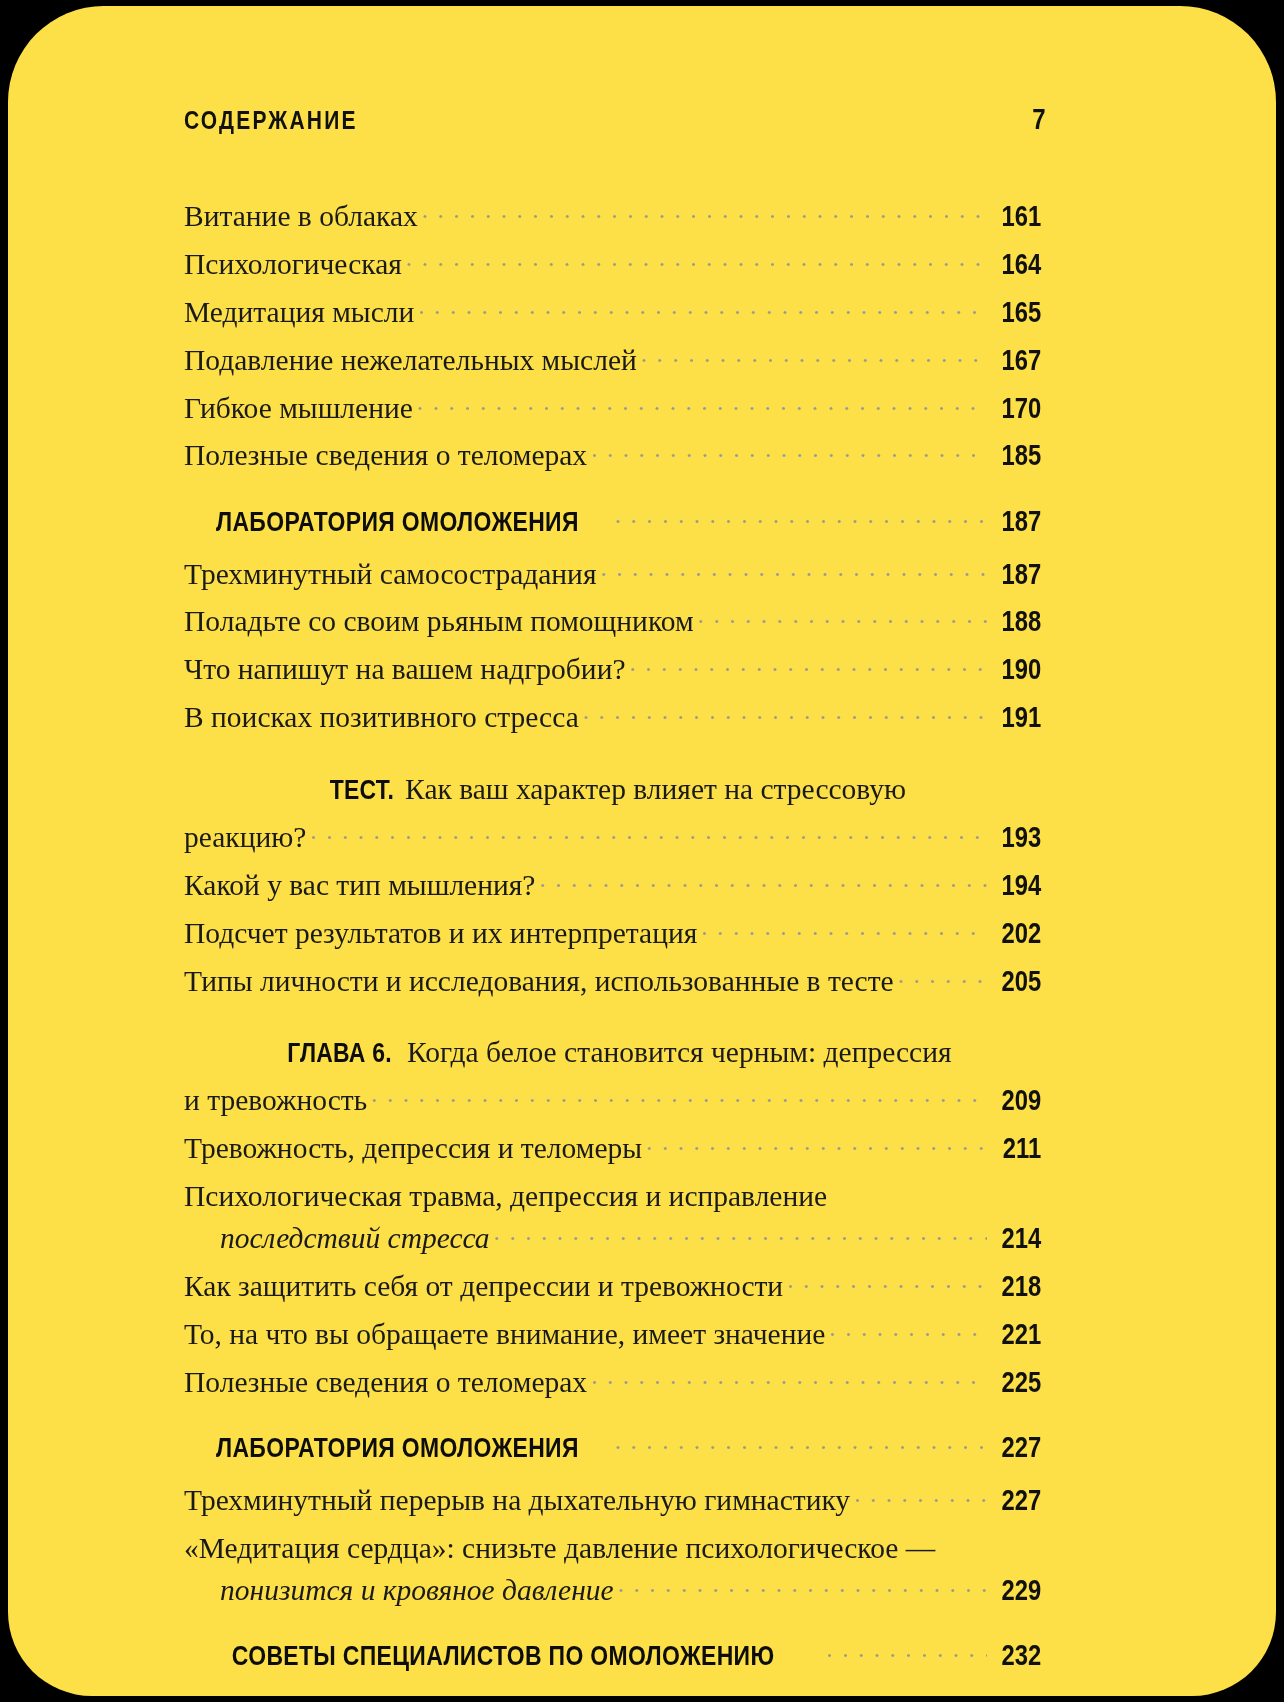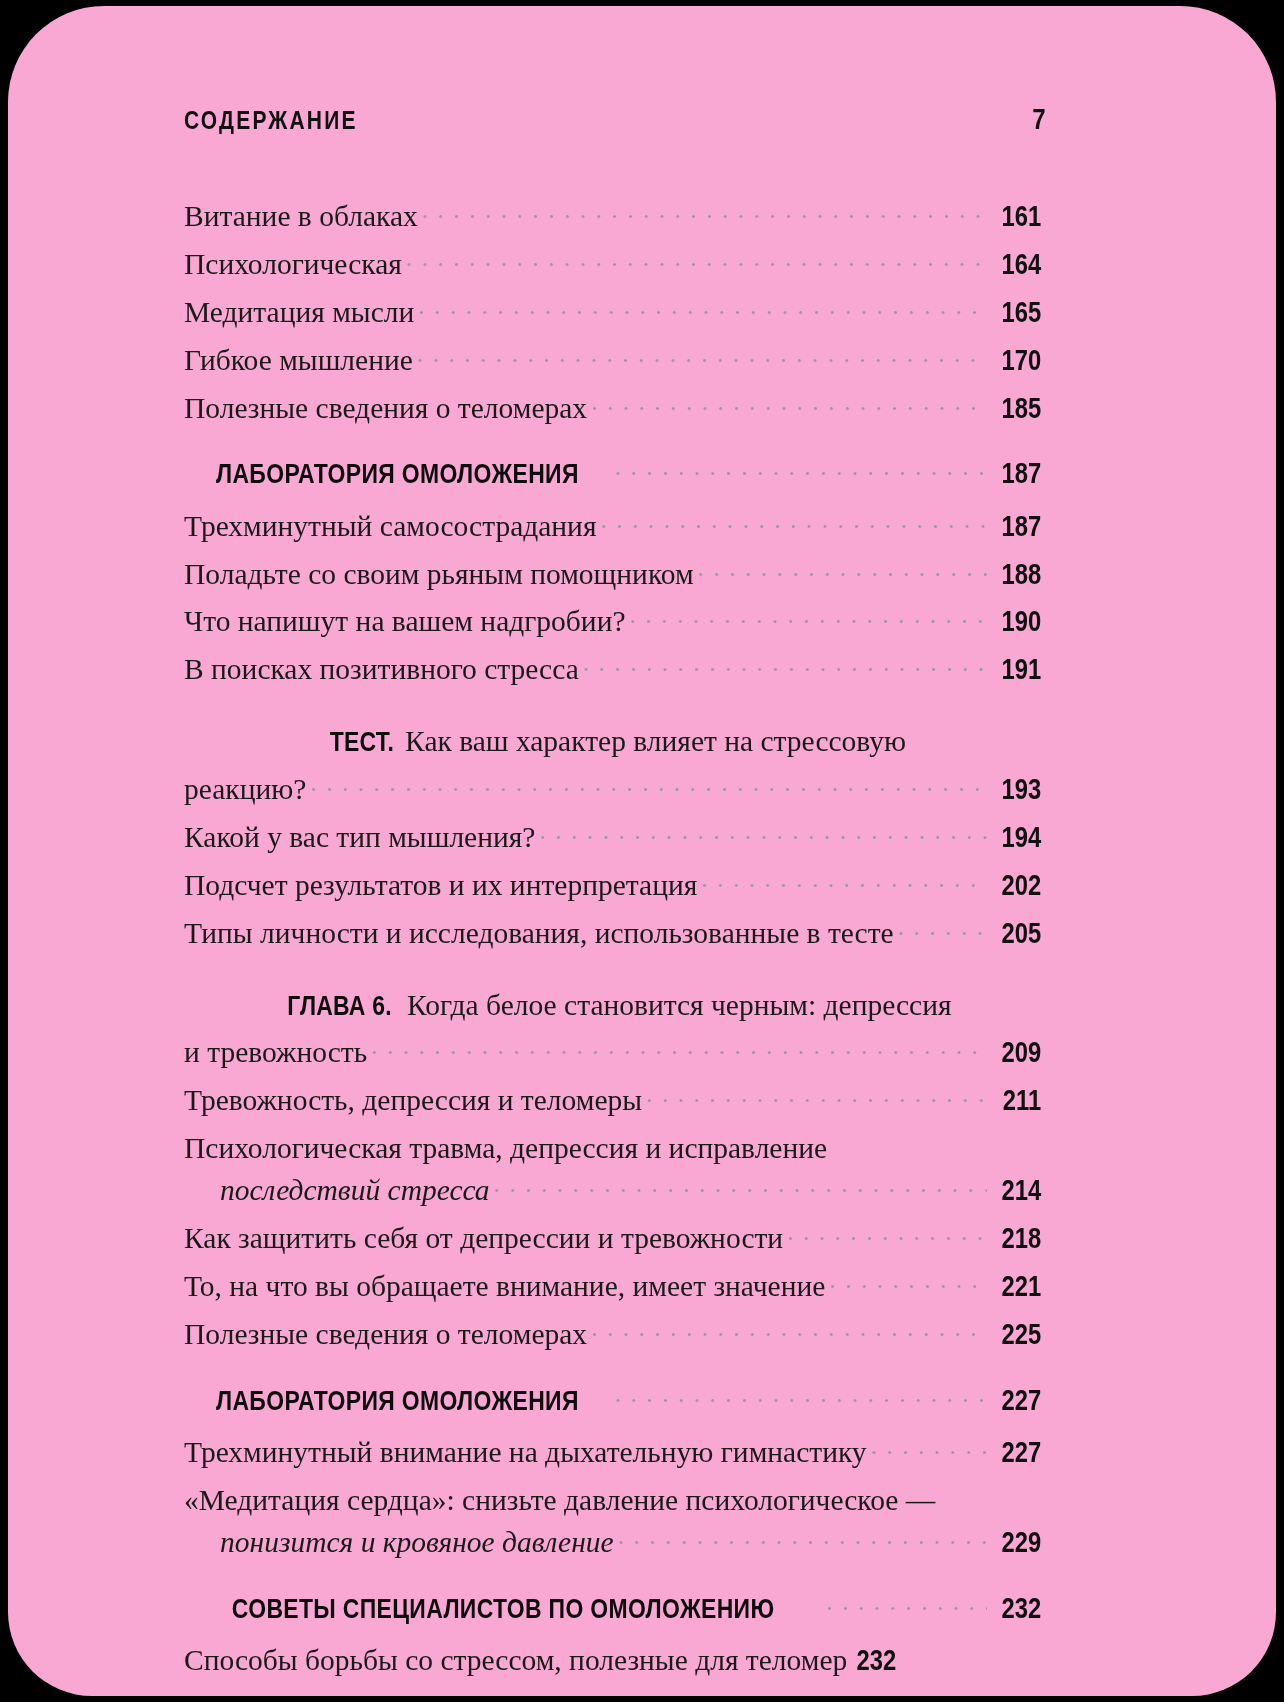--- a/index.html
+++ b/index.html
@@ -13,21 +13,21 @@
     overflow: hidden;
     font-family: "Liberation Serif", "DejaVu Serif", serif;
   }
 
   #page {
     position: absolute;
     left: 8px;
     top: 6px;
     width: 1268px;
     height: 1690px;
-    background: #f9a8d4;
+    background: #fde047;
     border-radius: 96px 96px 84px 84px;
     overflow: hidden;
   }
 
   #content {
     position: absolute;
     left: 176px;
     top: 0;
     width: 862px;
   }
@@ -168,20 +168,25 @@
           <span class="row-label">Психологическая</span>
           <span class="leader"></span>
           <span class="row-page">164</span>
         </div>
         <div class="row">
           <span class="row-label">Медитация мысли</span>
           <span class="leader"></span>
           <span class="row-page">165</span>
         </div>
         <div class="row">
+          <span class="row-label">Подавление нежелательных мыслей</span>
+          <span class="leader"></span>
+          <span class="row-page">167</span>
+        </div>
+        <div class="row">
           <span class="row-label">Гибкое мышление</span>
           <span class="leader"></span>
           <span class="row-page">170</span>
         </div>
         <div class="row">
           <span class="row-label">Полезные сведения о теломерах</span>
           <span class="leader"></span>
           <span class="row-page">185</span>
         </div>
         <div class="row section">
@@ -265,21 +270,21 @@
           <span class="row-label">Полезные сведения о теломерах</span>
           <span class="leader"></span>
           <span class="row-page">225</span>
         </div>
         <div class="row section">
           <span class="row-label">ЛАБОРАТОРИЯ ОМОЛОЖЕНИЯ</span>
           <span class="leader"></span>
           <span class="row-page">227</span>
         </div>
         <div class="row">
-          <span class="row-label">Трехминутный внимание на дыхательную гимнастику</span>
+          <span class="row-label">Трехминутный перерыв на дыхательную гимнастику</span>
           <span class="leader"></span>
           <span class="row-page">227</span>
         </div>
         <div class="entry-firstline">«Медитация сердца»: снизьте давление психологическое —</div>
         <div class="row indent">
           <span class="row-label">понизится и кровяное давление</span>
           <span class="leader"></span>
           <span class="row-page">229</span>
         </div>
         <div class="row section">

